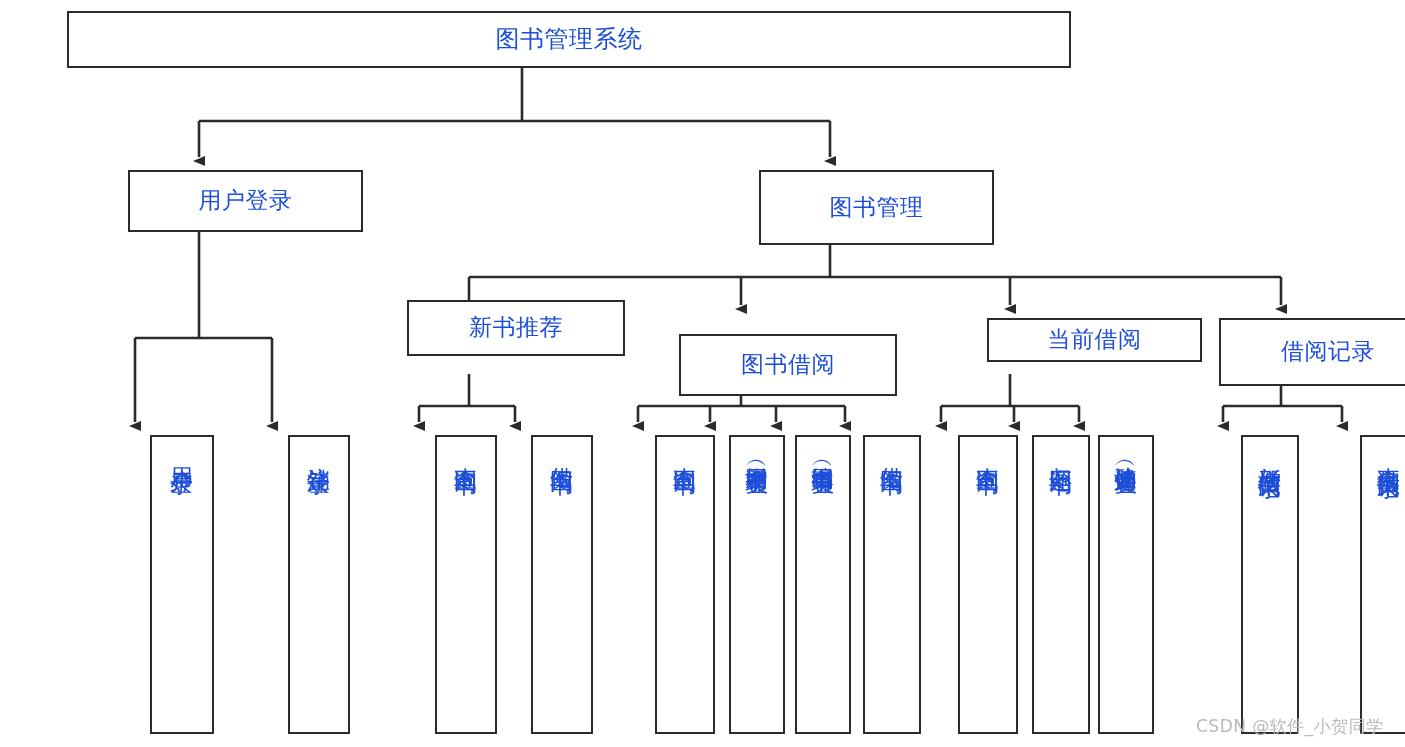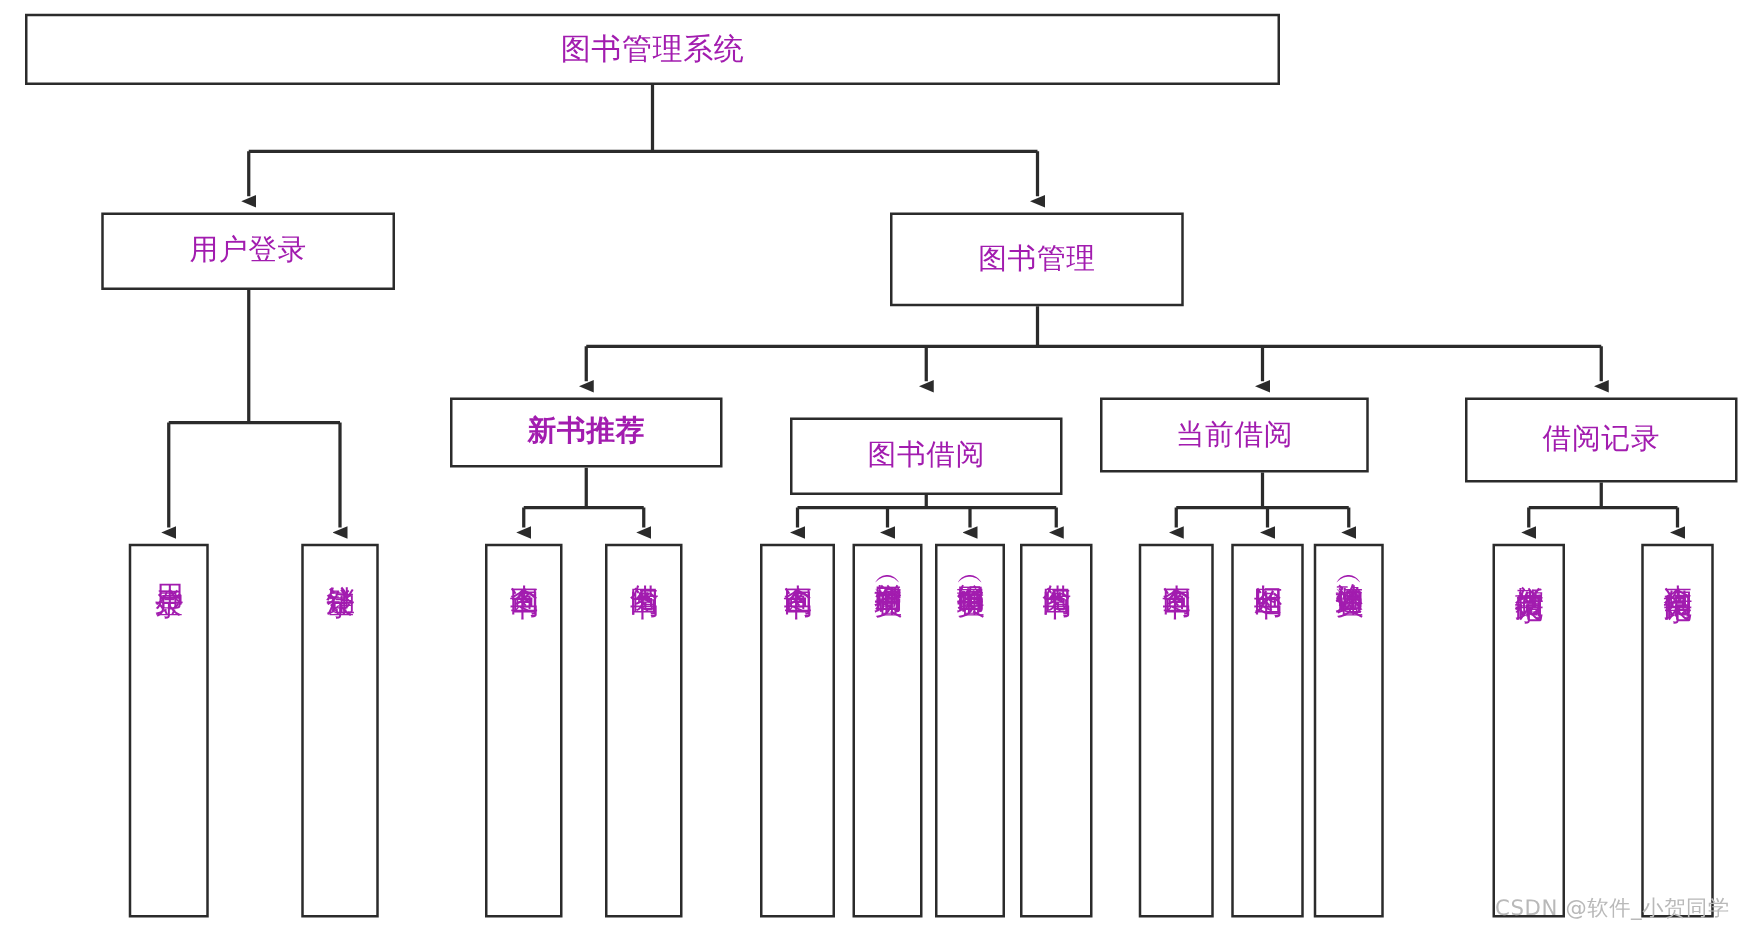--- a/index.html
+++ b/index.html
@@ -26,22 +26,23 @@
     pointer-events: none;
   }
   .node {
     position: absolute;
     box-sizing: border-box;
     background: #ffffff;
     border: 2.5px solid #2b2b2b;
     display: flex;
     align-items: center;
     justify-content: center;
-    color: #a21caf;
+    color: #1d4ed8;
     z-index: 2;
+    margin-left: 47px;
   }
   .node .label {
     display: block;
     text-align: center;
     line-height: 1.18;
     letter-spacing: 0.5px;
   }
   
   .node.h .label {
     font-size: 23px;
@@ -125,27 +126,27 @@
   <div id="nodes">
       <div class="node h root" style="left: 20px; top: 11px; width: 1004px; height: 57px;">
         <span class="label">图书管理系统</span>
       </div>
       <div class="node h" style="left: 81px; top: 170px; width: 235px; height: 62px;">
         <span class="label">用户登录</span>
       </div>
       <div class="node h" style="left: 712px; top: 170px; width: 235px; height: 75px;">
         <span class="label">图书管理</span>
       </div>
-      <div class="node h" style="left: 360px; top: 318px; width: 218px; height: 56px; font-weight: bold;">
+      <div class="node h" style="left: 360px; top: 300px; width: 218px; height: 56px;">
         <span class="label">新书推荐</span>
       </div>
       <div class="node h" style="left: 632px; top: 334px; width: 218px; height: 62px;">
         <span class="label">图书借阅</span>
       </div>
-      <div class="node h" style="left: 880px; top: 318px; width: 215px; height: 60px; font-family: Liberation Serif, serif;">
+      <div class="node h" style="left: 940px; top: 318px; width: 215px; height: 44px;">
         <span class="label">当前借阅</span>
       </div>
       <div class="node h" style="left: 1172px; top: 318px; width: 218px; height: 68px;">
         <span class="label">借阅记录</span>
       </div>
       <div class="node v" style="left: 103px; top: 435px; width: 64px; height: 299px;">
         <span class="label">用户登录</span>
       </div>
       <div class="node v" style="left: 241px; top: 435px; width: 62px; height: 299px;">
         <span class="label">注销登录</span>

